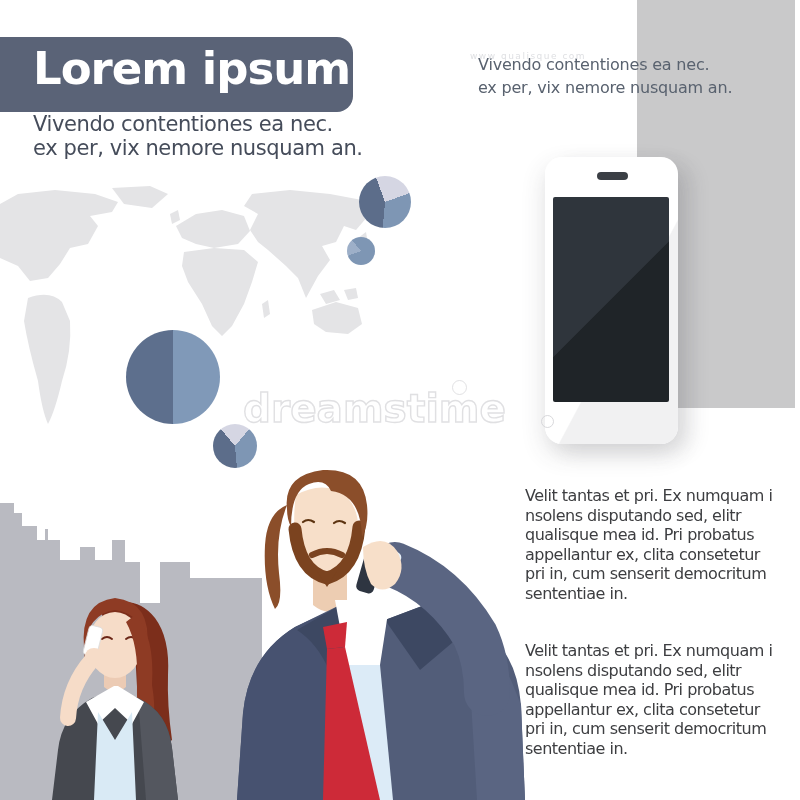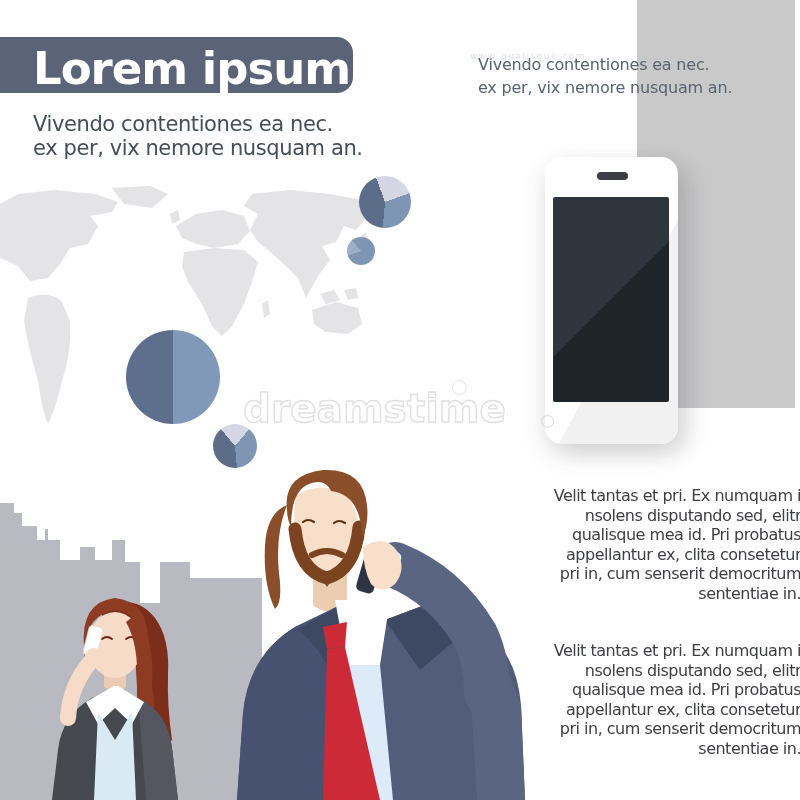--- a/index.html
+++ b/index.html
@@ -4,21 +4,21 @@
 <style>
   html,body{margin:0;padding:0;background:#fff;}
   #canvas{position:relative;width:800px;height:800px;background:#ffffff;overflow:hidden;
           font-family:"DejaVu Sans","Liberation Sans",sans-serif;}
   .abs{position:absolute;}
 
   
   .panel{left:637px;top:0;width:158px;height:408px;background:#c9c9ca;}
 
   
-  .header-bar{left:0;top:37px;width:353px;height:56px;background:#5a6377;border-radius:0 16px 16px 0;}
+  .header-bar{left:0;top:37px;width:353px;height:75px;background:#5a6377;border-radius:0 16px 16px 0;}
   .header-title{padding-left:33px;line-height:64px;font-size:45px;font-weight:700;color:#ffffff;letter-spacing:-1px;white-space:nowrap;}
 
   
   .intro-left{left:33px;top:112px;width:330px;font-size:21px;line-height:24px;color:#454c5a;letter-spacing:-0.4px;}
   .intro-left div{white-space:nowrap;}
   .intro-right{left:478px;top:54px;width:226px;font-size:16px;line-height:22.5px;color:#59626f;letter-spacing:-0.2px;text-align:center;}
   .intro-right div{white-space:nowrap;}
 
   
   .map{left:0;top:186px;width:370px;height:250px;}
@@ -44,21 +44,21 @@
                 background:linear-gradient(135deg,#2f353c 0 49.8%,#1f2428 50%);}
 
   
   .wm-brand{left:243px;top:386px;width:320px;height:52px;font-size:39px;font-weight:700;
             color:transparent;-webkit-text-stroke:1.4px #d9d9dc;letter-spacing:0;opacity:.8;white-space:nowrap;}
   .wm-reg1{left:452px;top:380px;width:13px;height:13px;border:1.5px solid #d9d9dc;border-radius:50%;opacity:.8;}
   .wm-reg2{left:541px;top:415px;width:11px;height:11px;border:1.5px solid #d4d4d7;border-radius:50%;opacity:.9;}
   .wm-url{left:470px;top:51px;font-size:9px;color:#dfe0e3;letter-spacing:1.5px;white-space:nowrap;}
 
   
-  .para{left:525px;width:276px;font-size:16px;line-height:19.5px;color:#3d3e41;letter-spacing:-0.5px;text-align:right;}
+  .para{left:525px;width:276px;font-size:16px;line-height:19.5px;color:#3d3e41;letter-spacing:-0.5px;}
   .para div{white-space:nowrap;}
   .para1{top:486px;}
   .para2{top:641px;}
 
   .figure{pointer-events:none;}
 </style>
 </head>
 <body>
 
 <div id="canvas">

